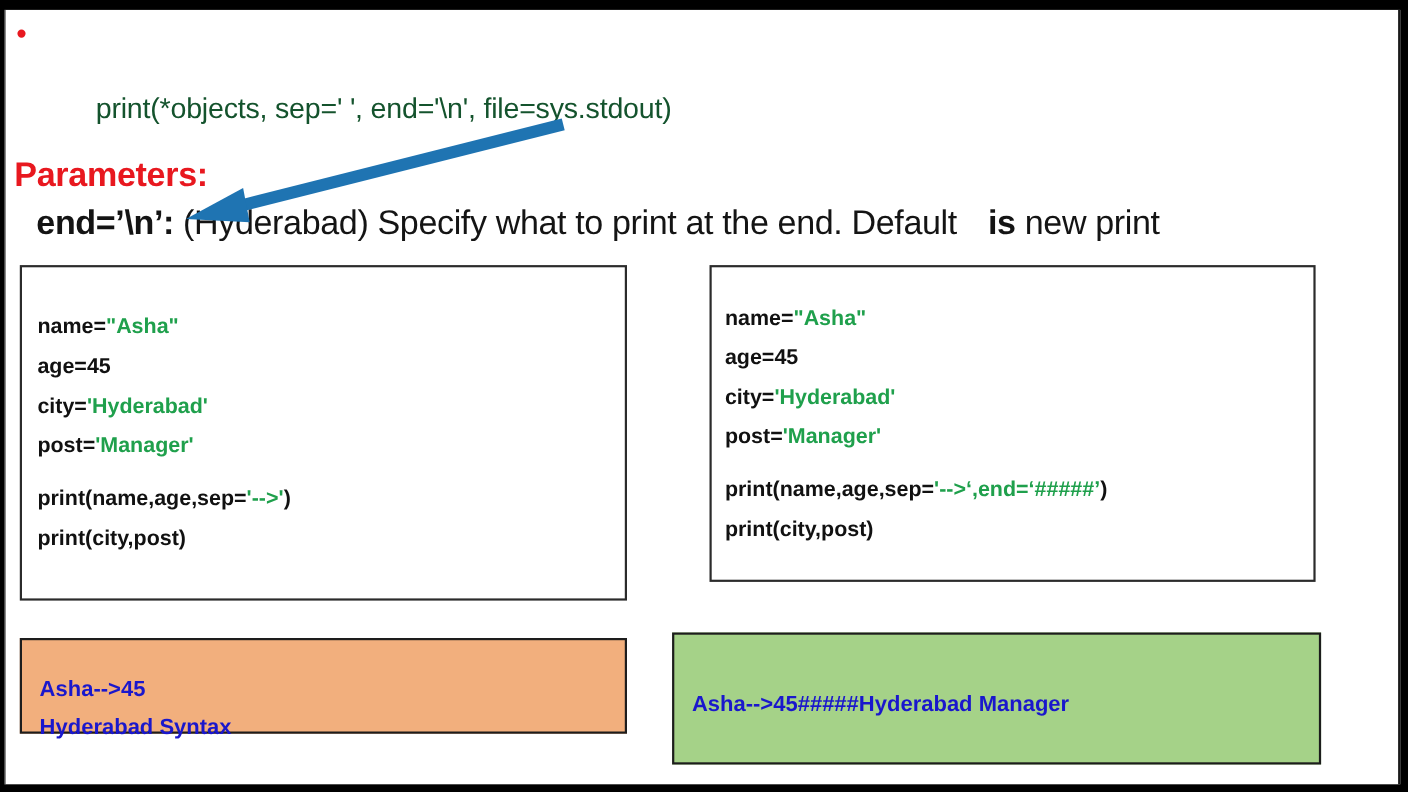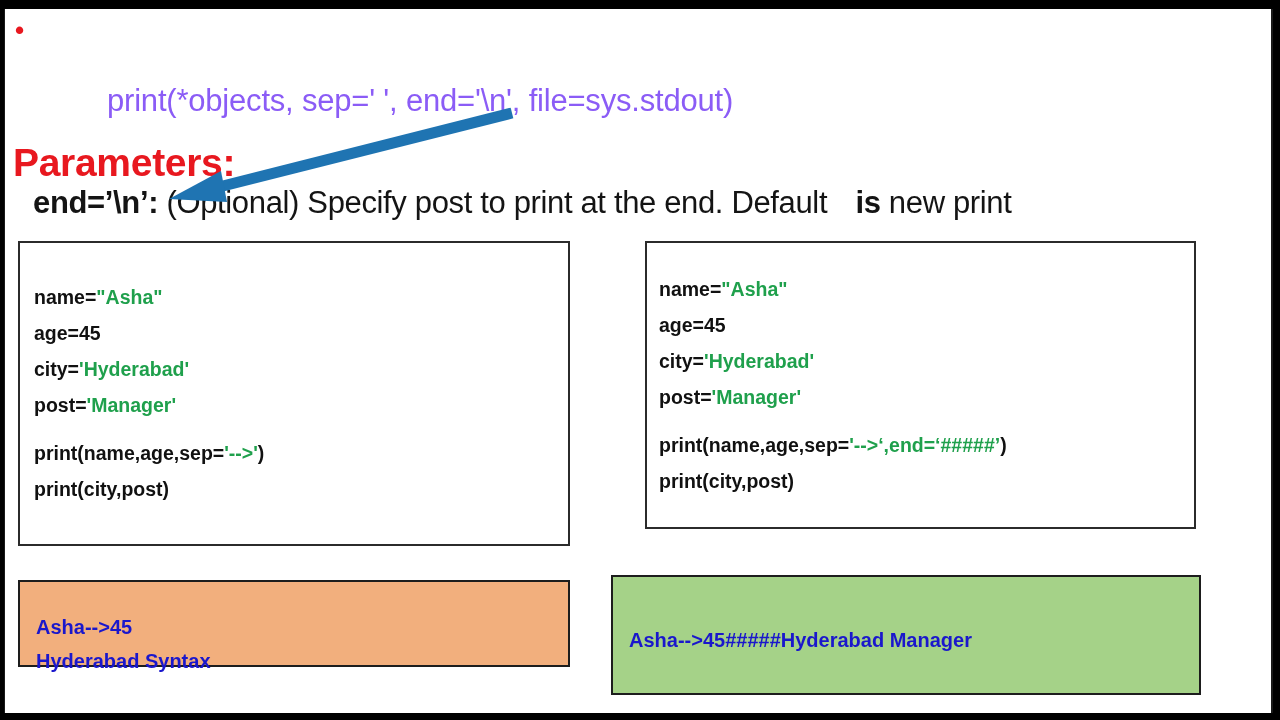--- a/index.html
+++ b/index.html
@@ -67,32 +67,31 @@
     font-size: 26px;
     line-height: 1;
     margin-right: 10px;
     color: #E8181F;
   }
 
   .syntax-code {
     position: absolute;
     left: 82px;
     top: 74px;
-    font-size: 31px;
-    color: #8b5cf6;
+    font-size: 26px;
+    color: #14532d;
     letter-spacing: -0.2px;
     white-space: nowrap;
-    margin-left: 20px;
   }
 
   .parameters-label {
     position: absolute;
     left: 8px;
     top: 132px;
-    font-size: 39px;
+    font-size: 31px;
     font-weight: bold;
     color: #E8181F;
     letter-spacing: -0.3px;
   }
 
   .param-desc {
     position: absolute;
     left: 8px;
     top: 176px;
     font-size: 31px;
@@ -183,21 +182,21 @@
   <div class="slide-canvas">
 
     <div class="syntax-line">
       <span class="bullet-dot">•</span>
     </div>
 
     <div class="syntax-code">print(*objects, sep=' ', end='\n', file=sys.stdout)</div>
 
     <div class="parameters-label">Parameters:</div>
 
-    <div class="param-desc"><span class="bold">end=’\n’:</span><span> (Optional) Specify post to print at the end. Default  </span><span class="bold">is</span><span> new print</span></div>
+    <div class="param-desc"><span class="bold">end=’\n’:</span><span> (Hyderabad) Specify what to print at the end. Default  </span><span class="bold">is</span><span> new print</span></div>
 
     <svg class="arrow-svg" viewBox="0 0 380 112">
       <line x1="357" y1="12" x2="52" y2="89" stroke="#1F74B2" stroke-width="11" stroke-linecap="butt"></line>
       <polygon points="14,98 66,70 72,101" fill="#1F74B2"></polygon>
     </svg>
 
     <div class="code-box left">
       <div class="code-line"><span>name=</span><span class="str">"Asha"</span></div>
       <div class="code-line"><span>age=45</span><span class="str"></span></div>
       <div class="code-line"><span>city=</span><span class="str">'Hyderabad'</span></div>

